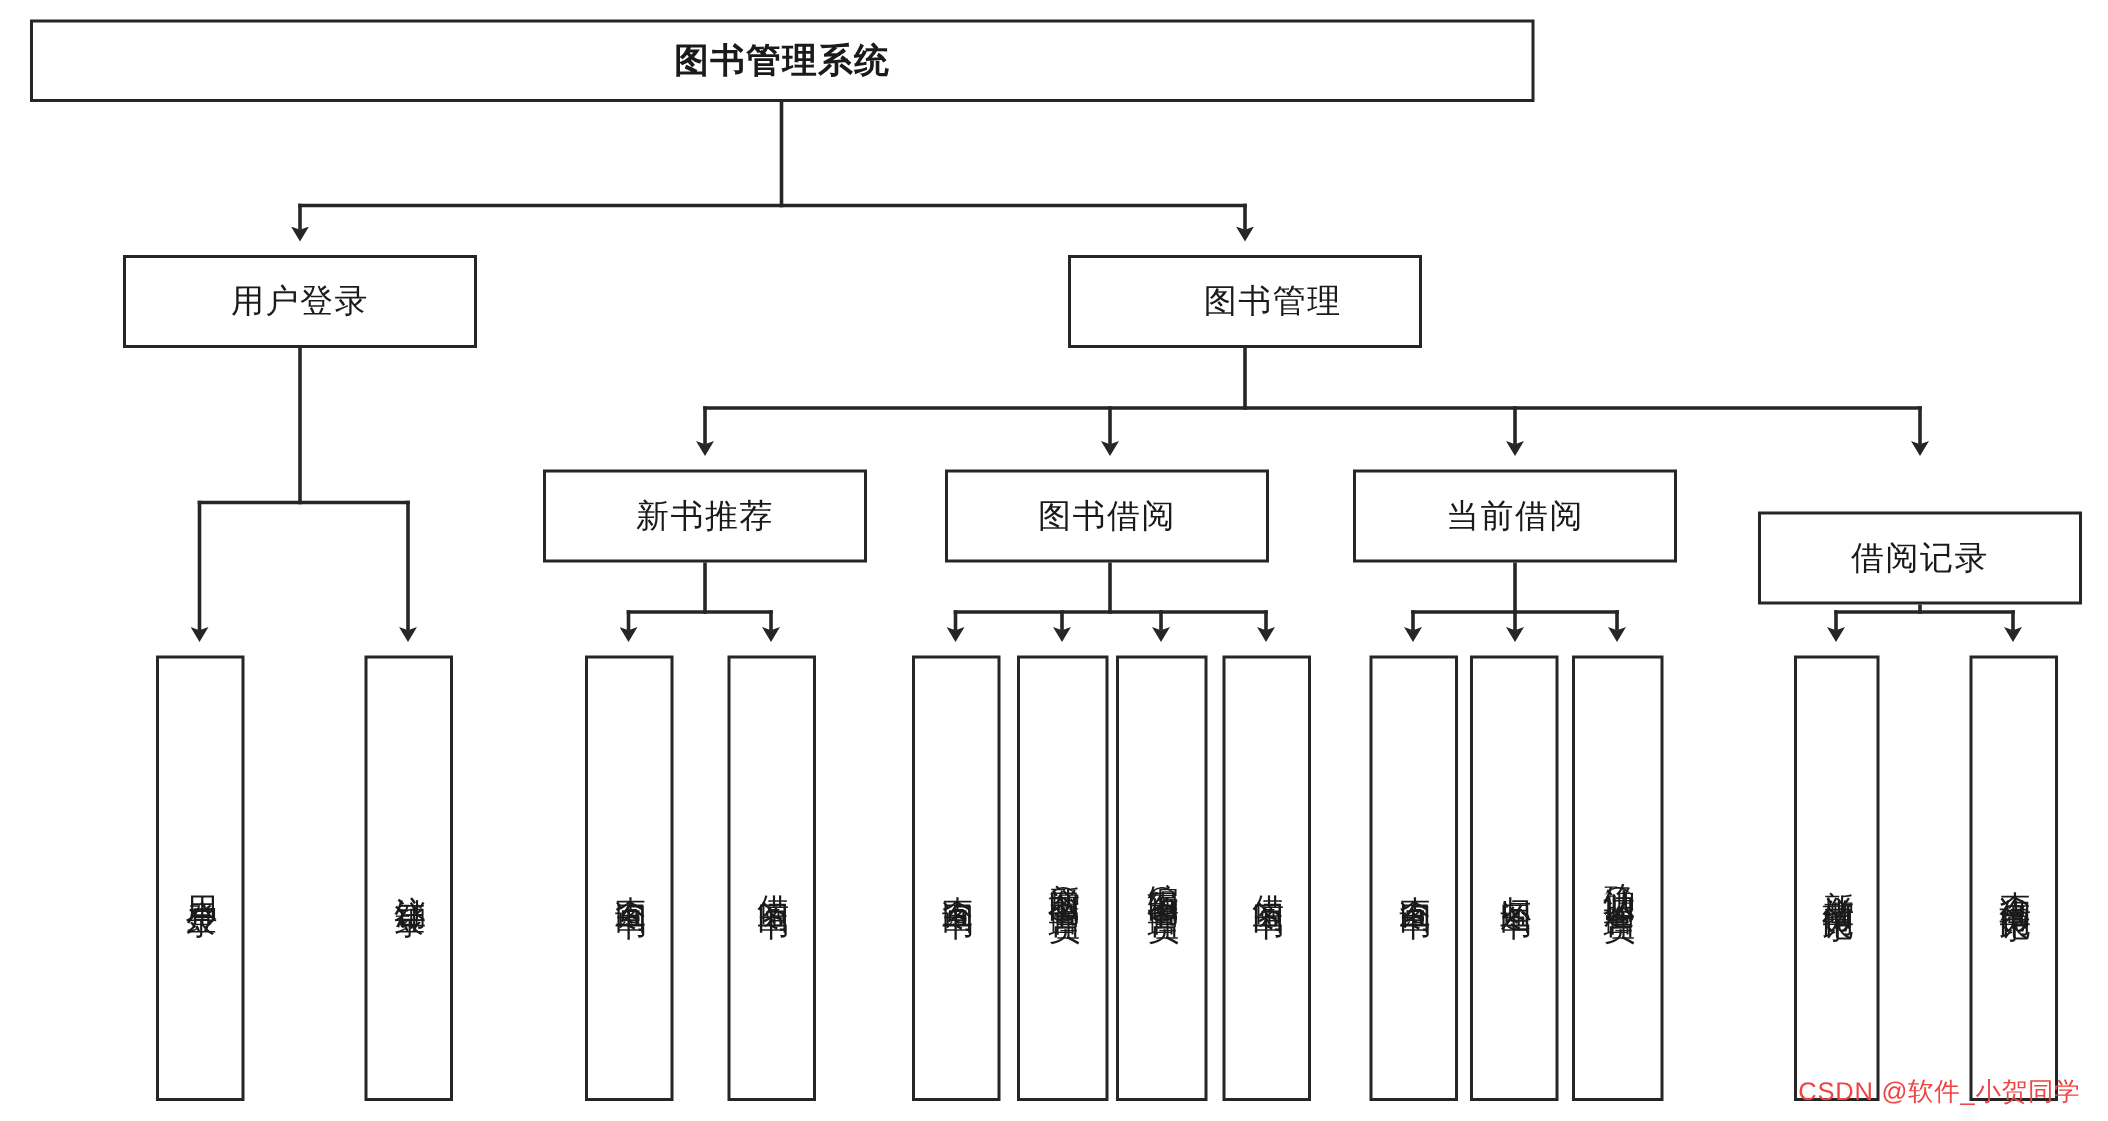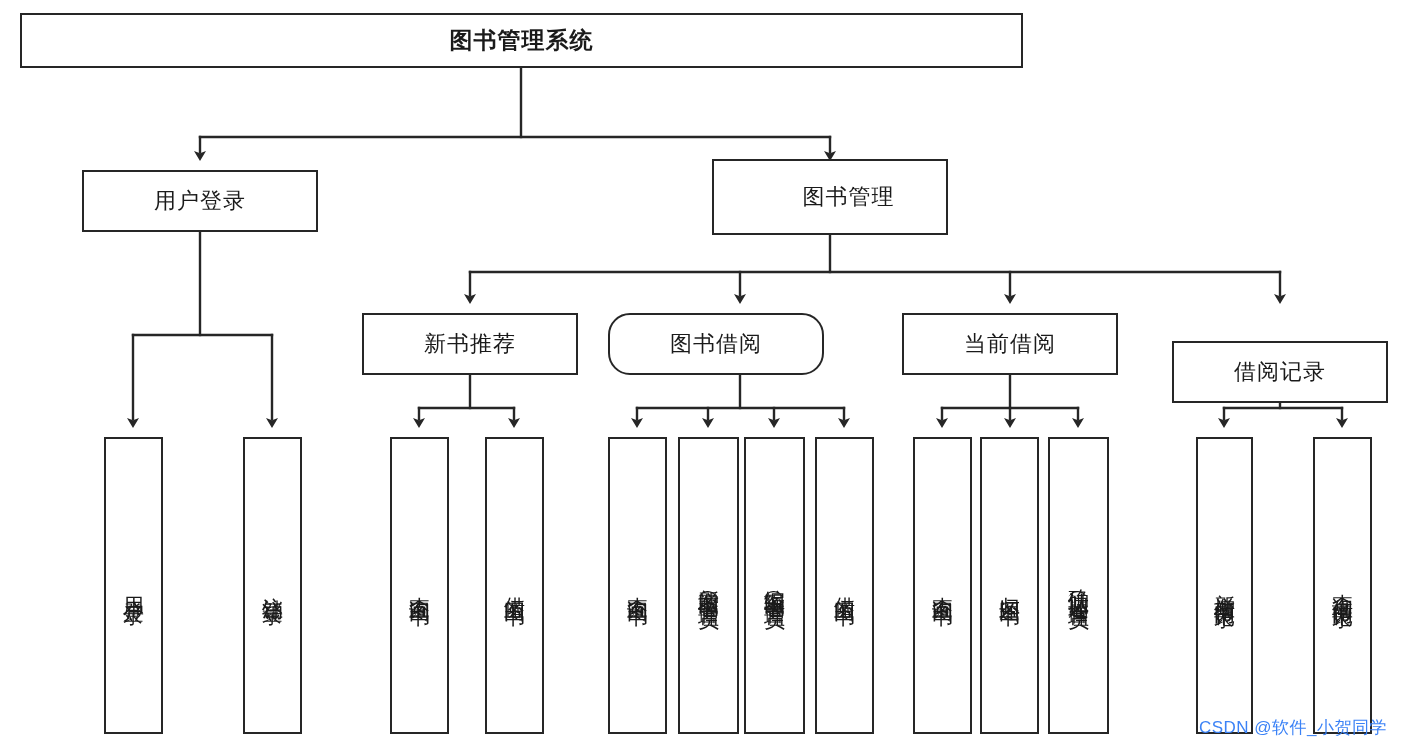--- a/index.html
+++ b/index.html
@@ -54,21 +54,21 @@
     white-space: nowrap;
   }
   #title-node {
     font-size: 23px;
   }
   #watermark {
     position: absolute;
     right: 18px;
     bottom: 8px;
     font-size: 17px;
-    color: #3b82f6;
+    color: #ef4444;
     letter-spacing: 0.5px;
     white-space: nowrap;
     user-select: none;
   }
 </style>
 </head>
 <body>
 
 <div id="canvas">
 
@@ -119,25 +119,25 @@
       <path d="M1224,408 L1342,408"></path>
       <path d="M1224,408 L1224,419" marker-end="url(#arrow)"></path>
       <path d="M1342,408 L1342,419" marker-end="url(#arrow)"></path>
     </g>
   </svg>
 
   <div class="node horiz" id="title-node" style="left:20px; top:13px; width:1003px; height:55px;font-weight:bold;">图书管理系统</div>
 
   <div class="node horiz" style="left:82px; top:170px; width:236px; height:62px;">用户登录</div>
 
-  <div class="node horiz" style="left:712px; top:159px; width:236px; height:76px;padding-left:37px;">图书管理</div>
+  <div class="node horiz" style="left:712px; top:170px; width:236px; height:62px;padding-left:37px;">图书管理</div>
 
   <div class="node horiz" style="left:362px; top:313px; width:216px; height:62px;">新书推荐</div>
 
-  <div class="node horiz" style="left:608px; top:313px; width:216px; height:62px;border-radius:22px;">图书借阅</div>
+  <div class="node horiz" style="left:630px; top:313px; width:216px; height:62px;">图书借阅</div>
 
   <div class="node horiz" style="left:902px; top:313px; width:216px; height:62px;">当前借阅</div>
 
   <div class="node horiz" style="left:1172px; top:313px; width:216px; height:62px;margin-top:28px;">借阅记录</div>
 
   <div class="node vert" style="left:104px; top:437px; width:59px; height:297px;">
     <span class="vtext">用户登录</span>
   </div>
 
   <div class="node vert" style="left:243px; top:437px; width:59px; height:297px;">

